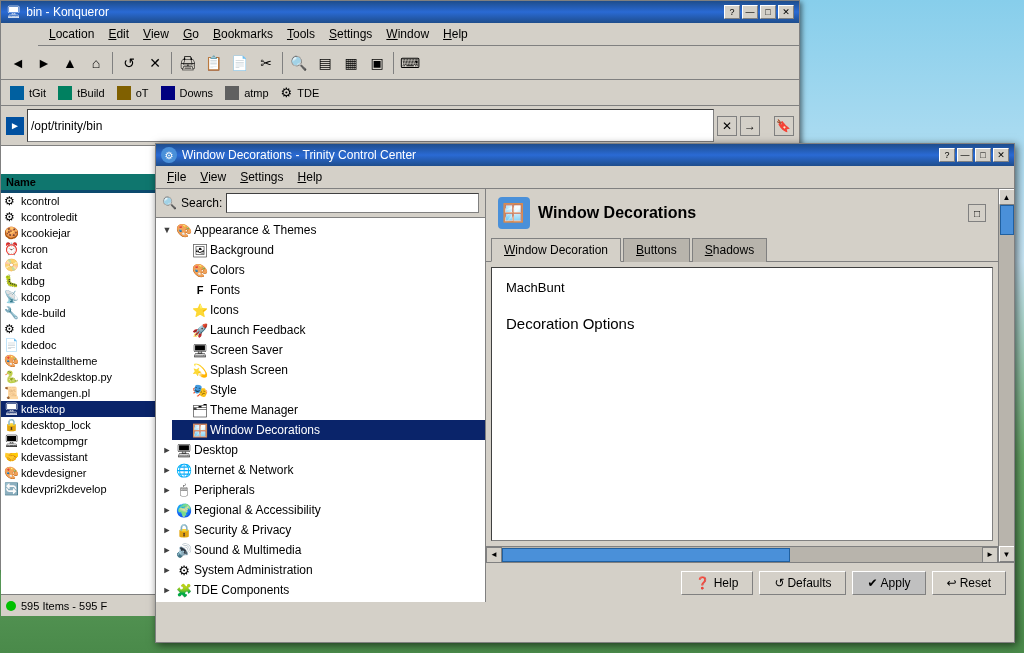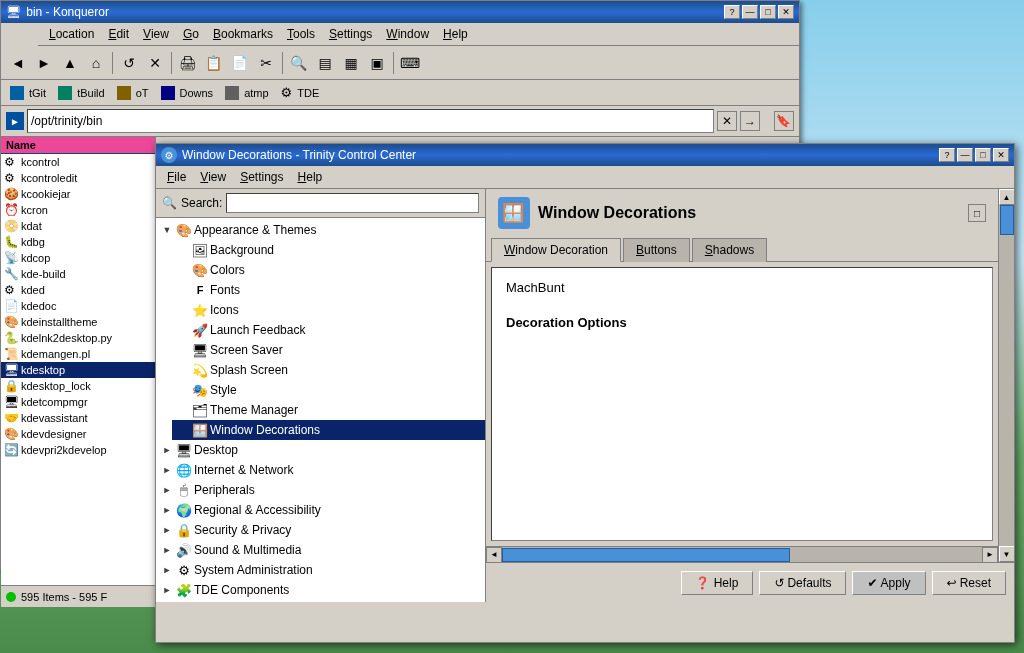--- a/index.html
+++ b/index.html
@@ -127,21 +127,21 @@
       height: 18px;
       background: #0050a0;
       display: flex;
       align-items: center;
       justify-content: center;
       color: white;
       font-size: 10px;
     }
     .address-input {
       flex: 1;
-      height: 24px;
+      height: 33px;
       background: white;
       border: 1px solid #808080;
       border-top-color: #404040;
       border-left-color: #404040;
       padding: 0 3px;
       font-size: 12px;
     }
     .address-btn {
       width: 20px;
       height: 20px;
@@ -162,25 +162,26 @@
     
     .file-panel {
       width: 155px;
       background: white;
       border-right: 1px solid #808080;
       overflow: hidden;
       display: flex;
       flex-direction: column;
     }
     .file-panel-header {
-      background: #ec4899;
+      background: #0f766e;
       padding: 2px 5px;
       font-weight: bold;
       font-size: 11px;
-      border-bottom: 1px solid #0c4a6e;
+      border-bottom: 3px solid #0c4a6e;
+      margin-top: 28px;
     }
     .file-list {
       overflow-y: auto;
       flex: 1;
     }
     .file-item {
       display: flex;
       align-items: center;
       gap: 3px;
       padding: 1px 3px;
@@ -412,22 +413,22 @@
       padding: 8px;
     }
 
     .decoration-name {
       font-size: 13px;
       padding: 4px 6px;
       background: white;
       margin-bottom: 12px;
     }
     .decoration-options-title {
-      font-weight: bold;
-      font-size: 13px;
+      font-weight: normal;
+      font-size: 15px;
       padding: 4px 6px;
     }
 
     .tcc-scrollbar {
       width: 16px;
       background: #d4d0c8;
       border-left: 1px solid #808080;
       display: flex;
       flex-direction: column;
       align-items: center;

